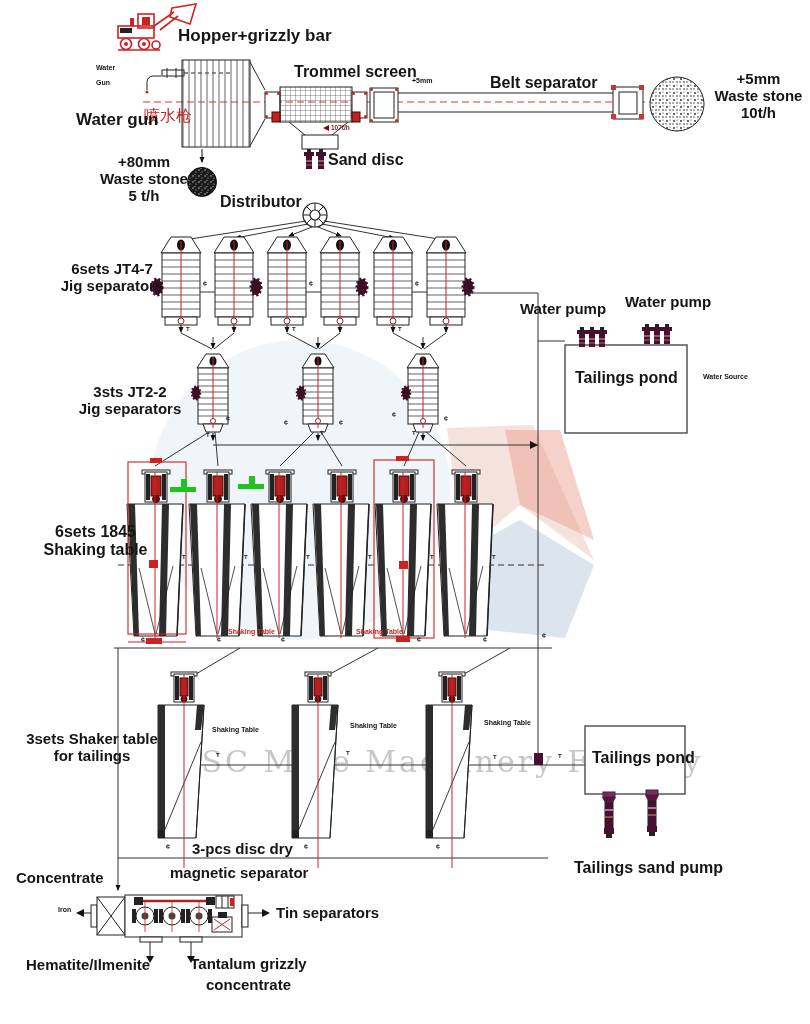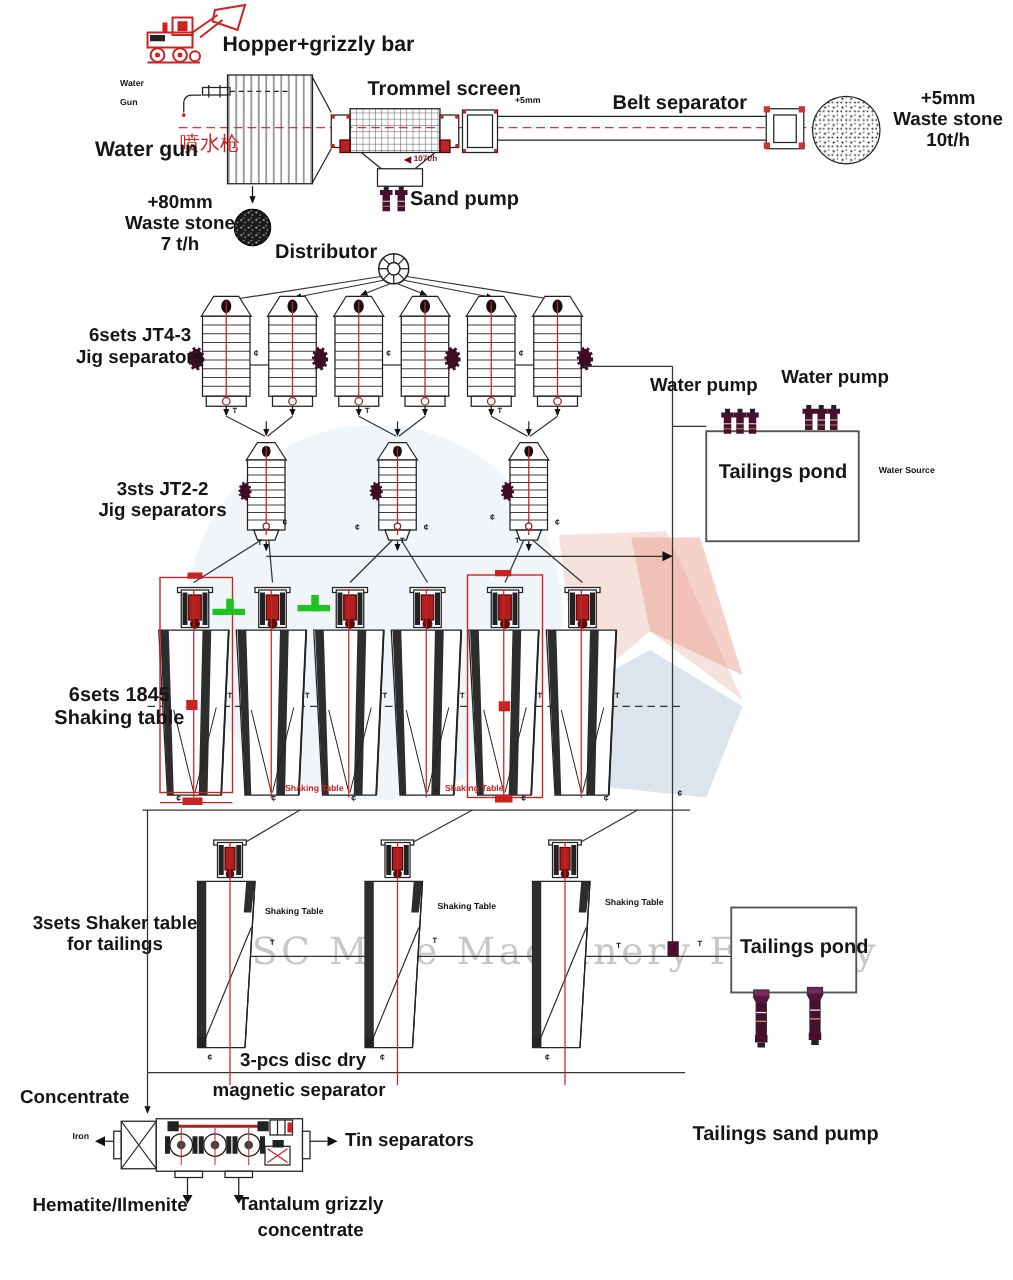--- a/index.html
+++ b/index.html
@@ -405,66 +405,66 @@
 
   <div class="lbl fs17" style="left:178px;top:26px;">Hopper+grizzly bar</div>
   <div class="lbl tiny" style="left:96px;top:64px;">Water</div>
   <div class="lbl tiny" style="left:96px;top:79px;">Gun</div>
   <div class="lbl red" style="left:100px;top:106px;font-size:16px;font-weight:normal;margin-left:44px;">喷水枪</div>
   <div class="lbl fs17" style="left:76px;top:110px;">Water gun</div>
   <div class="lbl" style="left:294px;top:62px;">Trommel screen</div>
   <div class="lbl" style="left:490px;top:73px;">Belt separator</div>
   <div class="lbl tiny" style="left:412px;top:77px;">+5mm</div>
   <div class="lbl tiny6 dkred" style="left:331px;top:124px;">107t/h</div>
-  <div class="lbl" style="left:328px;top:150px;">Sand pump</div>
+  <div class="lbl" style="left:328px;top:150px;">Sand disc</div>
 
   <div class="block ctr" style="left:706px;top:70px;width:105px;">
     <div class="fs15">+5mm</div>
     <div class="fs15">Waste stone</div>
     <div class="fs15">10t/h</div>
   </div>
   <div class="block ctr" style="left:88px;top:153px;width:112px;">
     <div class="fs15">+80mm</div>
     <div class="fs15">Waste stone</div>
-    <div class="fs15">7 t/h</div>
+    <div class="fs15">5 t/h</div>
   </div>
 
   <div class="lbl" style="left:220px;top:192px;">Distributor</div>
 
   <div class="block ctr" style="left:48px;top:260px;width:128px;">
-    <div class="fs15">6sets JT4-3</div>
+    <div class="fs15">6sets JT4-7</div>
     <div class="fs15">Jig separators</div>
   </div>
   <div class="block ctr" style="left:68px;top:383px;width:124px;">
     <div class="fs15">3sts JT2-2</div>
     <div class="fs15">Jig separators</div>
   </div>
 
   <div class="lbl fs15" style="left:520px;top:300px;">Water pump</div>
   <div class="lbl fs15" style="left:625px;top:293px;">Water pump</div>
   <div class="lbl" style="left:575px;top:368px;">Tailings pond</div>
   <div class="lbl tiny" style="left:703px;top:373px;">Water Source</div>
 
-  <div class="block ctr" style="left:28px;top:548px;width:135px;">
+  <div class="block ctr" style="left:28px;top:523px;width:135px;">
     <div>6sets 1845</div>
     <div>Shaking table</div>
   </div>
   <div class="lbl tiny red" style="left:228px;top:628px;">Shaking Table</div>
   <div class="lbl tiny red" style="left:356px;top:628px;">Shaking Table</div>
 
   <div class="block ctr" style="left:18px;top:730px;width:148px;">
     <div class="fs15">3sets Shaker table</div>
     <div class="fs15">for tailings</div>
   </div>
   <div class="lbl tiny" style="left:212px;top:726px;">Shaking Table</div>
   <div class="lbl tiny" style="left:350px;top:722px;">Shaking Table</div>
   <div class="lbl tiny" style="left:484px;top:719px;">Shaking Table</div>
 
   <div class="lbl" style="left:592px;top:748px;">Tailings pond</div>
-  <div class="lbl" style="left:554px;top:858px;margin-top:40px;">Tailings sand pump</div>
+  <div class="lbl" style="left:574px;top:858px;">Tailings sand pump</div>
 
   <div class="lbl fs15" style="left:192px;top:840px;">3-pcs disc dry</div>
   <div class="lbl fs15" style="left:170px;top:864px;">magnetic separator</div>
   <div class="lbl fs15" style="left:16px;top:869px;">Concentrate</div>
   <div class="lbl tiny" style="left:58px;top:906px;">Iron</div>
   <div class="lbl fs15" style="left:276px;top:904px;">Tin separators</div>
   <div class="lbl fs15" style="left:26px;top:956px;">Hematite/Ilmenite</div>
   <div class="block ctr" style="left:176px;top:955px;width:145px;">
     <div class="fs15">Tantalum grizzly</div>
     <div class="fs15" style="margin-top:4px;">concentrate</div>

